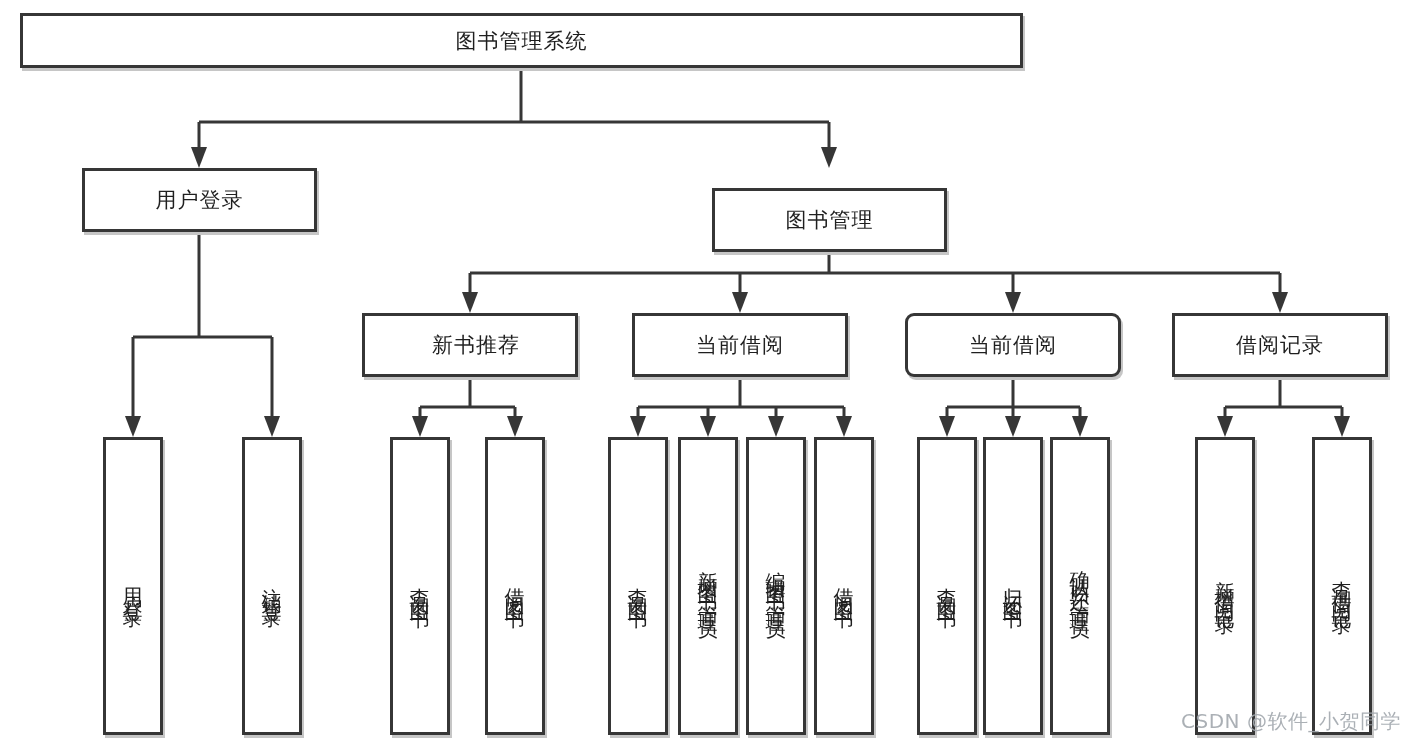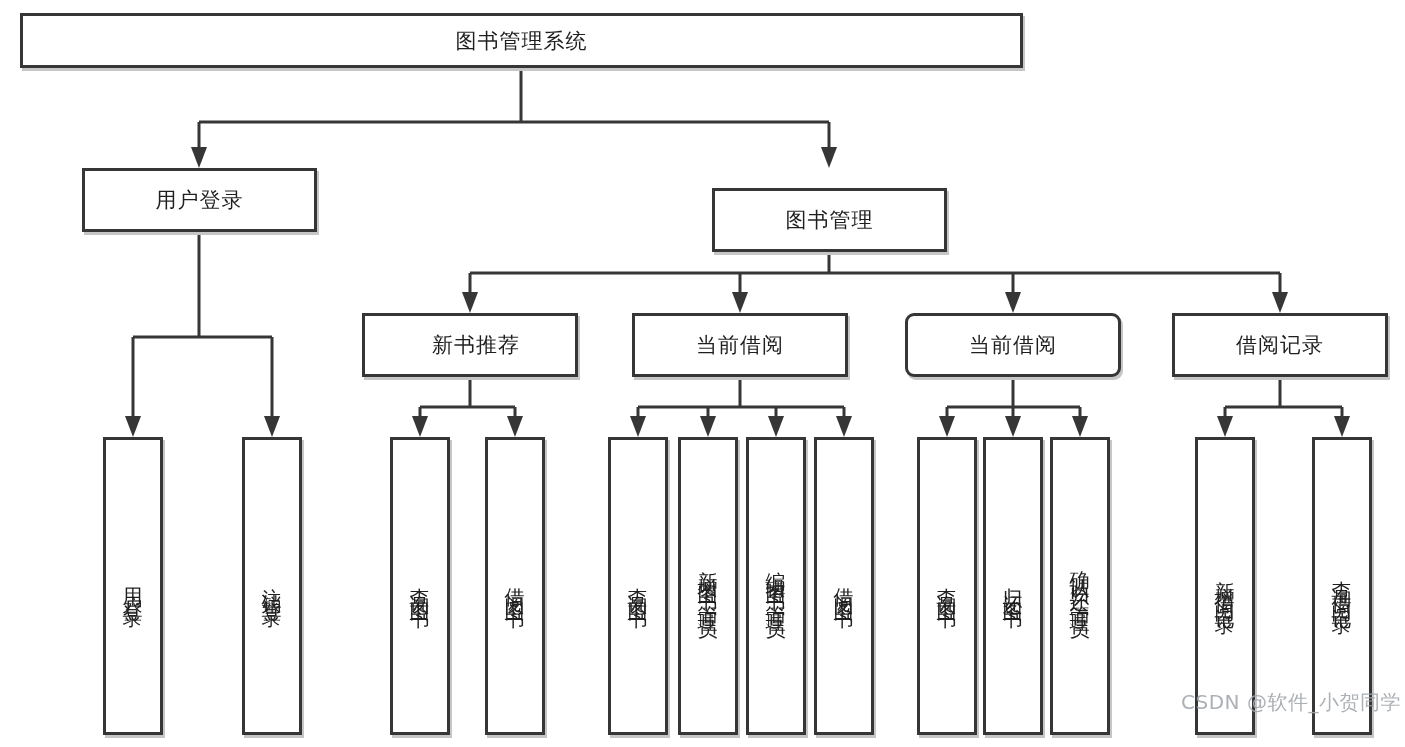--- a/index.html
+++ b/index.html
@@ -15,21 +15,21 @@
     color:#1f1f1f;
   }
   .hnode{font-size:21px;letter-spacing:1px;}
   .root{font-size:21px;}
   .vnode{font-size:20px;}
   .vnode .vtext{
     writing-mode:vertical-rl;text-orientation:mixed;
     letter-spacing:7px;line-height:1;display:block;
   }
   .watermark{
-    position:absolute;left:1181px;top:689px;white-space:nowrap;
+    position:absolute;left:1181px;top:708px;white-space:nowrap;
     font-size:20px;color:#a2a8ae;opacity:.9;letter-spacing:.5px;z-index:5;
   }
 </style>
 </head>
 <body>
 
 <div class="stage">
 
   <svg class="connectors" width="1405" height="747" viewBox="0 0 1405 747">
     <g stroke="#363636" stroke-width="3" fill="none">

